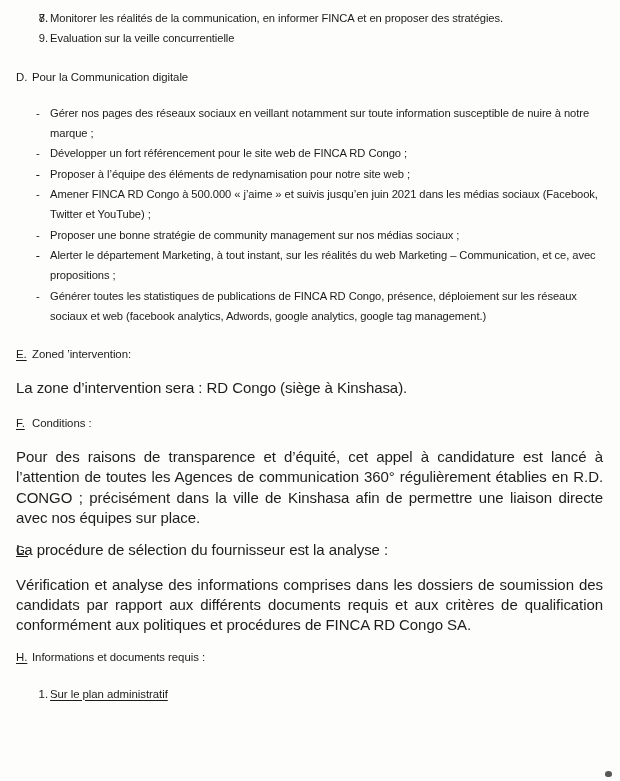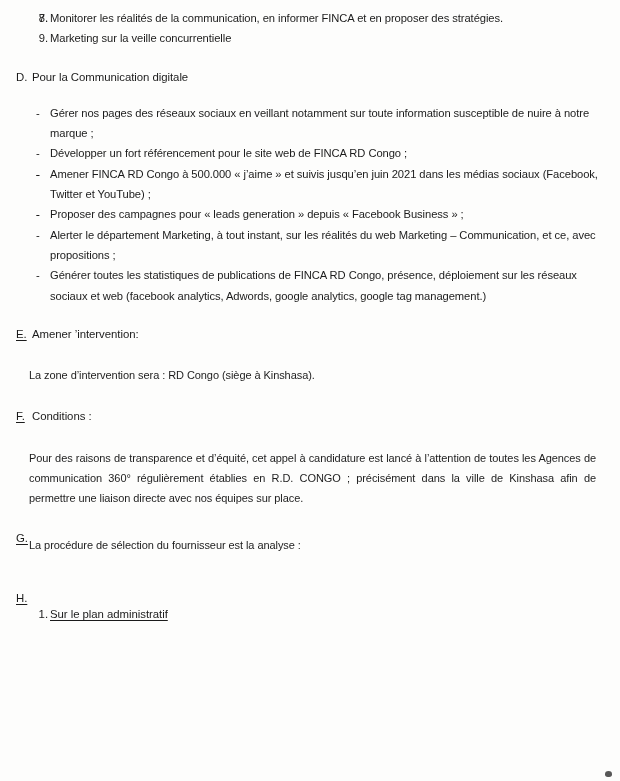--- a/index.html
+++ b/index.html
@@ -26,25 +26,25 @@
 
   .doc {
     position: absolute;
     left: 0;
     top: 0;
     width: 620px;
   }
 
   
   .para {
-    font-size: 11px;
+    font-size: 15px;
     line-height: 20.3px;
     color: #1d1d1d;
-    margin: 7px;
-    padding: 0 17px 0 22px;
+    margin: 0;
+    padding: 0 17px 0 16px;
     text-align: justify;
     letter-spacing: -0.07px;
   }
   .para.nojust { text-align: left; }
 
   
   .numlist {
     list-style: none;
     margin: 0;
     padding: 0;
@@ -154,21 +154,21 @@
     <ul class="numlist">
       <li>
         <span class="num">7.</span>
       </li>
       <li>
         <span class="num">8.</span>
         <span>Monitorer les réalités de la communication, en informer FINCA et en proposer des stratégies.</span>
       </li>
       <li>
         <span class="num">9.</span>
-        <span>Marketing sur la veille concurrentielle</span>
+        <span>Evaluation sur la veille concurrentielle</span>
       </li>
     </ul>
 
     <div class="sp18"></div>
 
     <div class="heading">
       <span class="marker">D.</span>
       <span class="htext">Pour la Communication digitale</span>
     </div>
 
@@ -181,47 +181,48 @@
       </li>
       <li>
         <span class="dash">-</span>
         <span>Développer un fort référencement pour le site web de FINCA RD Congo ;</span>
       </li>
       <li>
         <span class="dash">-</span>
       </li>
       <li>
         <span class="dash">-</span>
+        <span>Proposer à l’équipe des éléments de redynamisation pour notre site web ;</span>
       </li>
       <li>
         <span class="dash">-</span>
         <span>Amener FINCA RD Congo à 500.000 « j’aime » et suivis jusqu’en juin 2021 dans les médias sociaux (Facebook, Twitter et YouTube) ;</span>
       </li>
       <li>
         <span class="dash">-</span>
-      </li>
-      <li>
-        <span class="dash">-</span>
-        <span>Proposer des campagnes pour « leads generation » depuis « Facebook Business » ;</span>
+        <span>Proposer une bonne stratégie de community management sur nos médias sociaux ;</span>
+      </li>
+      <li>
+        <span class="dash">-</span>
       </li>
       <li>
         <span class="dash">-</span>
         <span>Alerter le département Marketing, à tout instant, sur les réalités du web Marketing – Communication, et ce, avec propositions ;</span>
       </li>
       <li>
         <span class="dash">-</span>
         <span>Générer toutes les statistiques de publications de FINCA RD Congo, présence, déploiement sur les réseaux sociaux et web (facebook analytics, Adwords, google analytics, google tag management.)</span>
       </li>
     </ul>
 
     <div class="sp18"></div>
 
     <div class="heading">
       <span class="marker ul">E.</span>
-      <span class="htext">Amener ’intervention:</span>
+      <span class="htext">Zoned ’intervention:</span>
     </div>
 
     <div class="sp14"></div>
 
     <p class="para nojust">La zone d’intervention sera : RD Congo (siège à Kinshasa).</p>
 
     <div class="sp14"></div>
 
     <div class="heading">
       <span class="marker ul">F.</span>
@@ -235,25 +236,27 @@
     <div class="sp12"></div>
 
     <div class="heading">
       <span class="marker ul">G.</span>
     </div>
 
     <p class="para nojust">La procédure de sélection du fournisseur est la analyse :</p>
 
     <div class="sp14"></div>
 
+    <p class="para">Vérification et analyse des informations comprises dans les dossiers de soumission des candidats par rapport aux différents documents requis et aux critères de qualification conformément aux politiques et procédures de FINCA RD Congo SA.</p>
 
     <div class="sp12"></div>
 
     <div class="heading">
       <span class="marker ul">H.</span>
+      <span class="htext">Informations et documents requis :</span>
     </div>
 
 
     <div class="sp16"></div>
 
     <div class="subheading">
       <span class="marker">1.</span>
       <span class="htext">Sur le plan administratif</span>
     </div>
 

